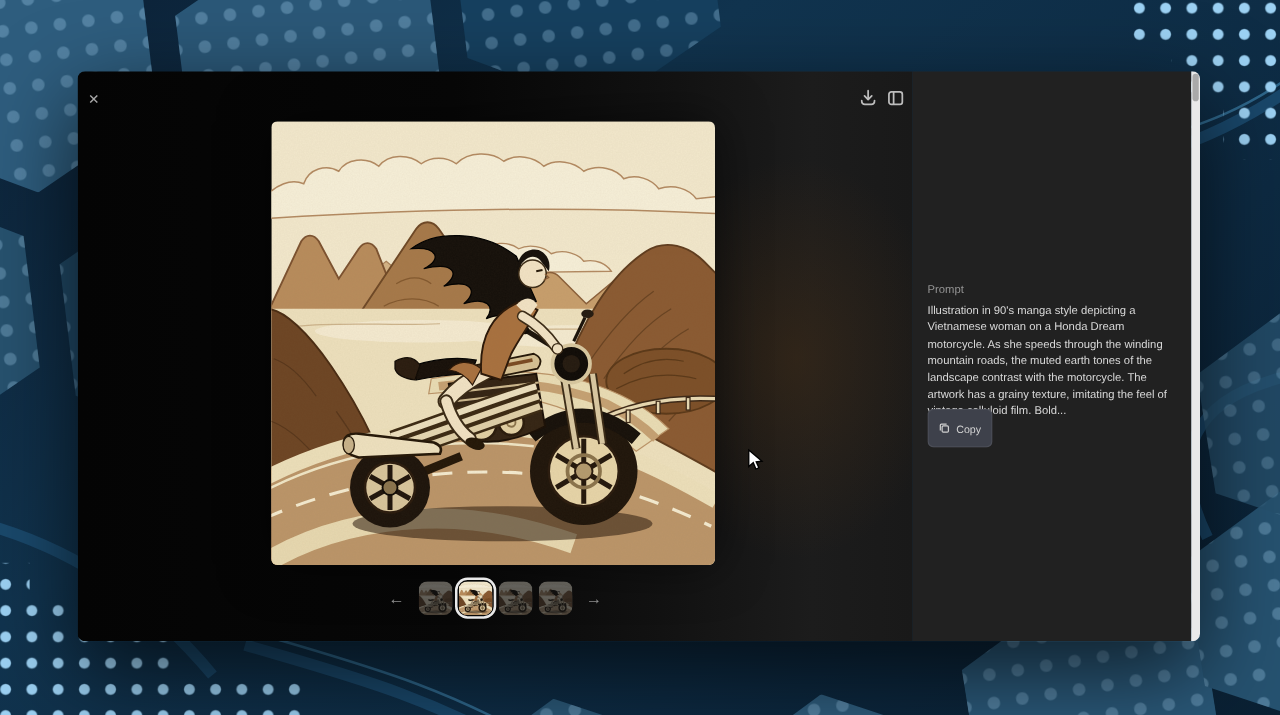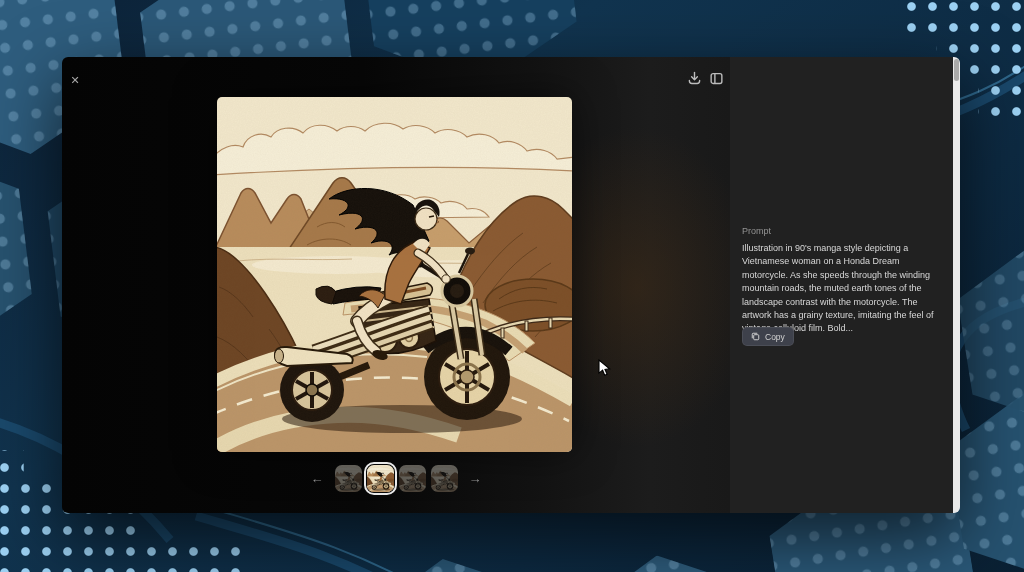--- a/index.html
+++ b/index.html
@@ -45,21 +45,21 @@
   .thumb{width:27px;height:27px;padding:0;border:0;border-radius:7px;overflow:hidden;background:#111;cursor:pointer;}
   .thumb svg{display:block;width:27px;height:27px;}
   .thumb.dim svg{filter:brightness(.40) saturate(.65) contrast(.92);}
   .thumb.selected{outline:2px solid #e9e9e9;outline-offset:1px;}
   .cursor{position:absolute;left:536px;top:302px;pointer-events:none;}
   
   .panel{position:relative;width:223px;height:100%;background:#212121;}
   .prompt-label{position:absolute;left:12px;top:169px;font-size:9px;color:#939393;}
   .prompt-text{position:absolute;left:12px;top:185px;width:200px;font-size:9px;line-height:13.4px;color:#d8d8d8;}
   .copy-btn{position:absolute;left:12px;top:270px;display:inline-flex;align-items:center;gap:5px;
-    background:#3e414b;border:1px solid rgba(255,255,255,0.07);border-radius:5px;height:19px;
+    background:#3e414b;border:1px solid rgba(255,255,255,0.07);border-radius:5px;height:31px;
     padding:0 8px;color:#d2d2d2;font-size:8.5px;cursor:pointer;}
   .copy-btn svg{display:block;}
   
   .scrollbar{position:relative;width:7px;height:100%;background:#e9e9e9;}
   .scroll-thumb{position:absolute;left:1px;top:2px;width:5px;height:22px;border-radius:3px;background:#a9a9a9;}
 </style>
 </head>
 <body>
 
 <svg width="0" height="0" style="position:absolute" aria-hidden="true">

